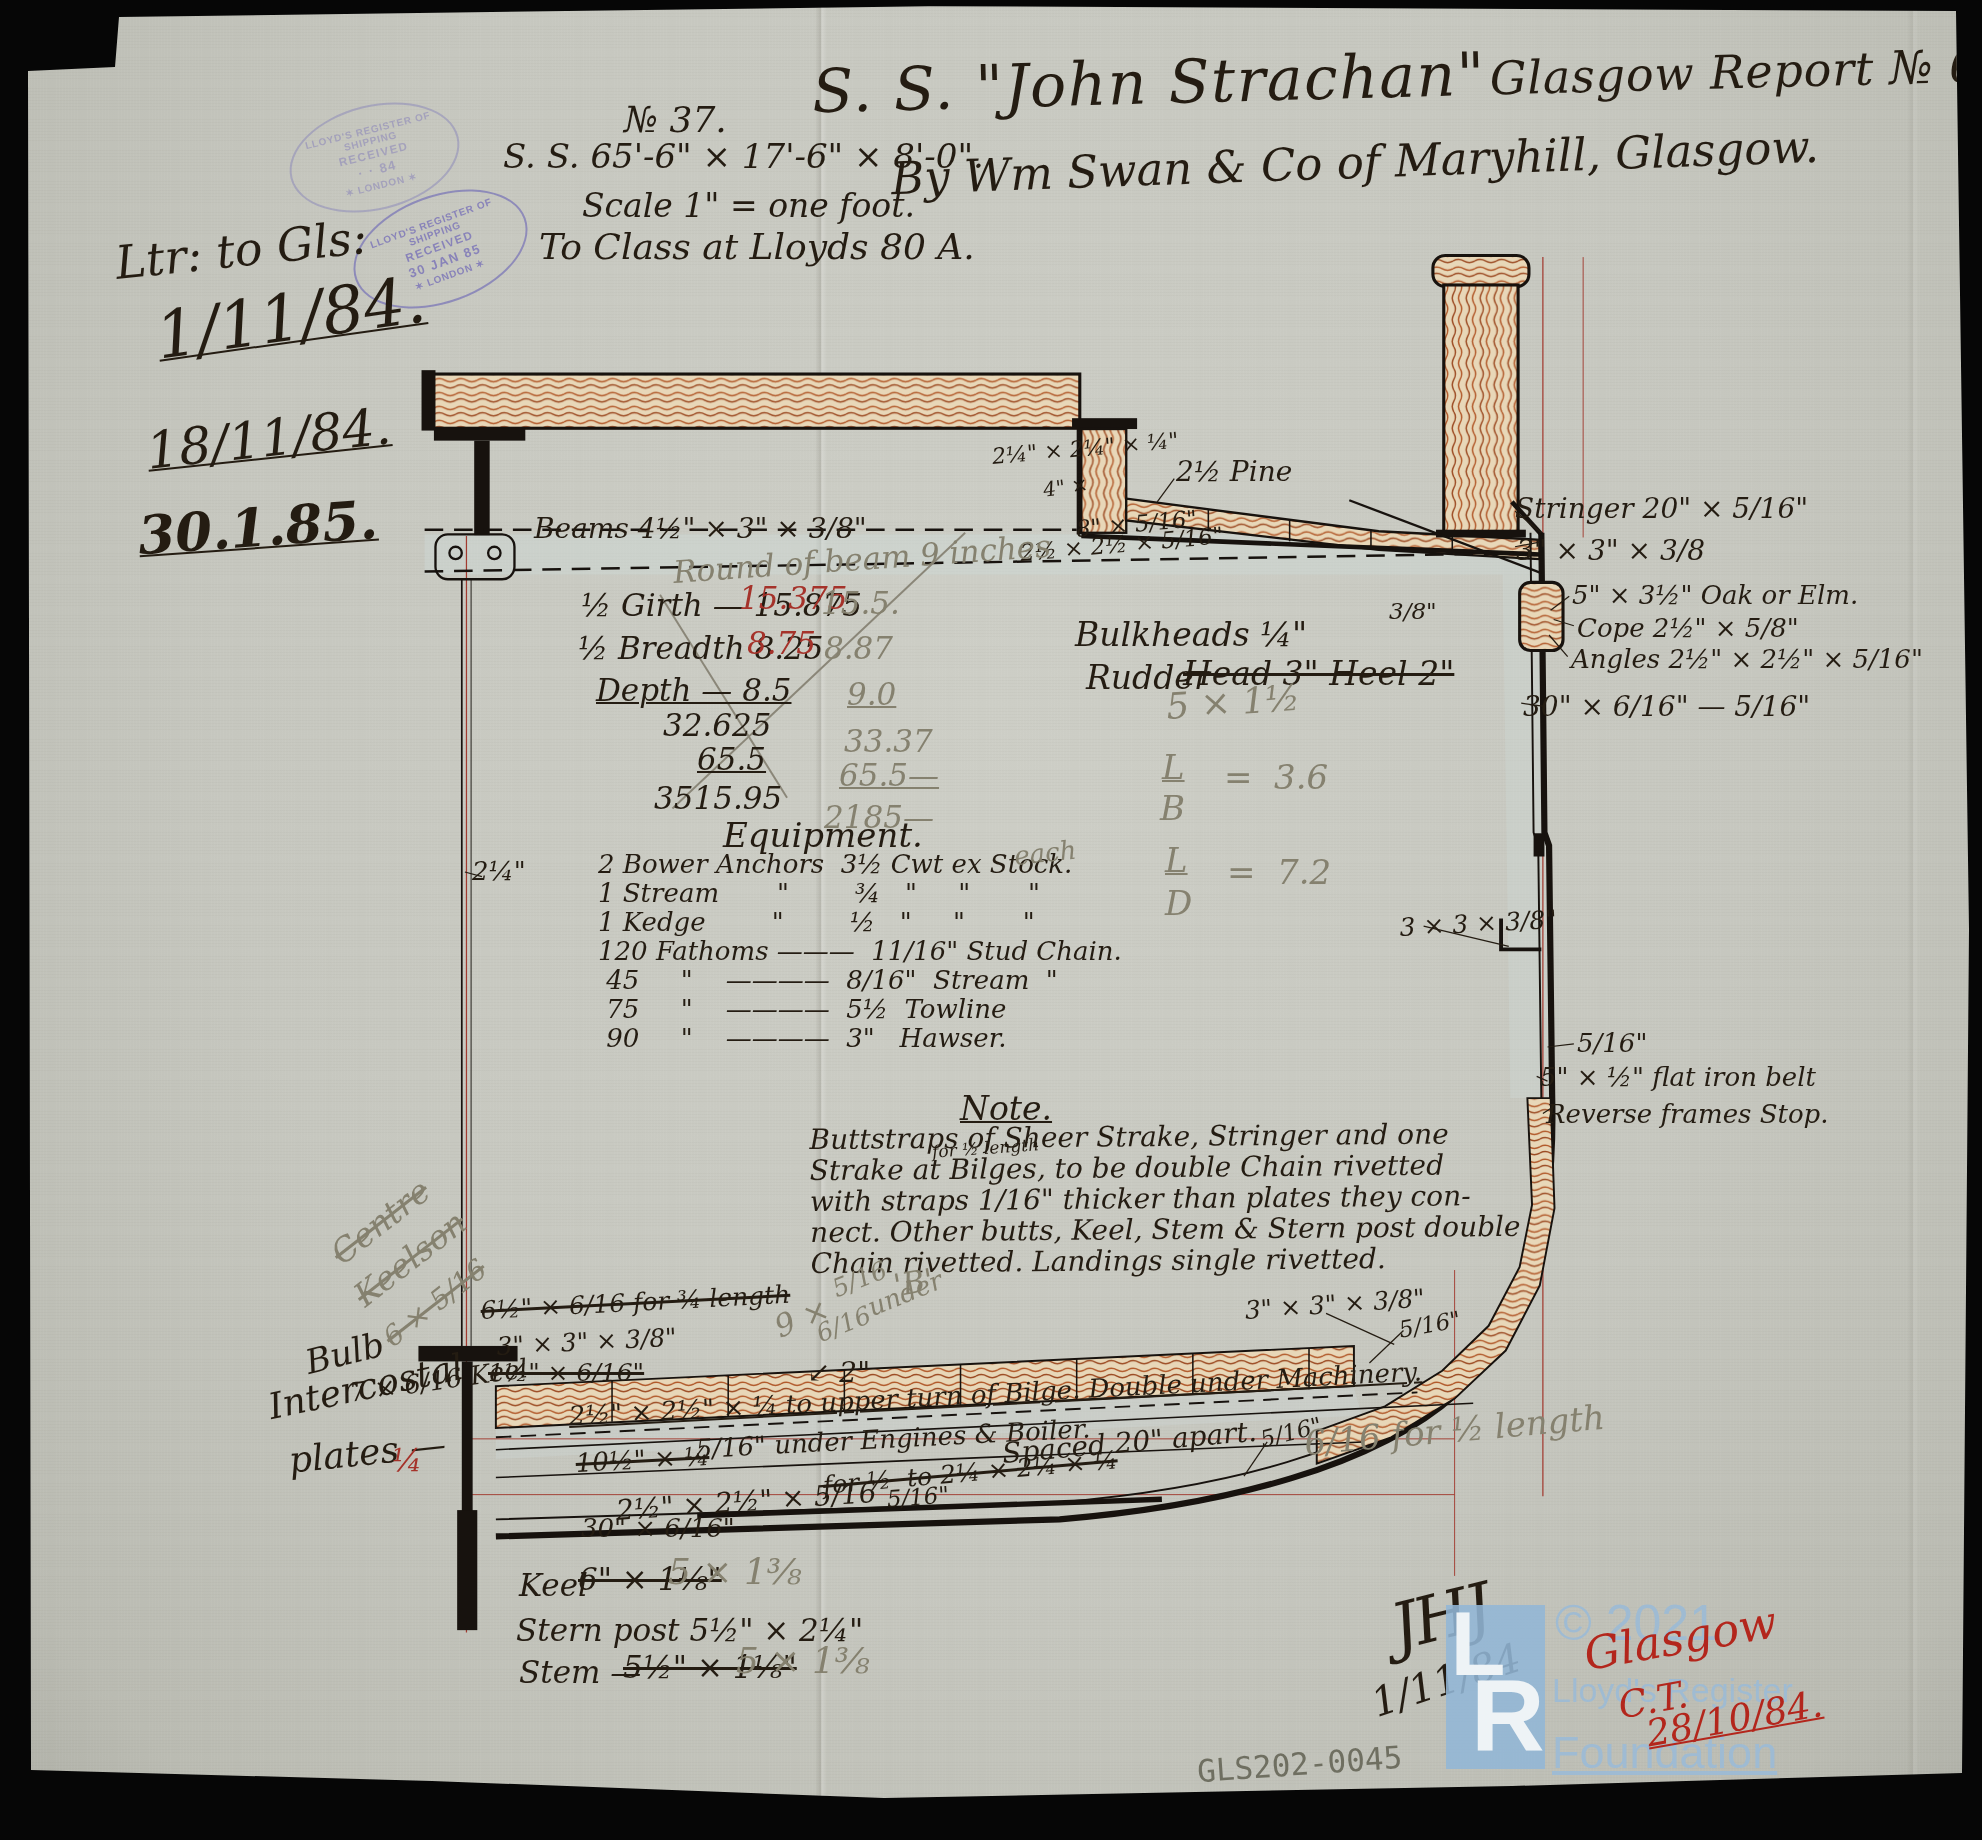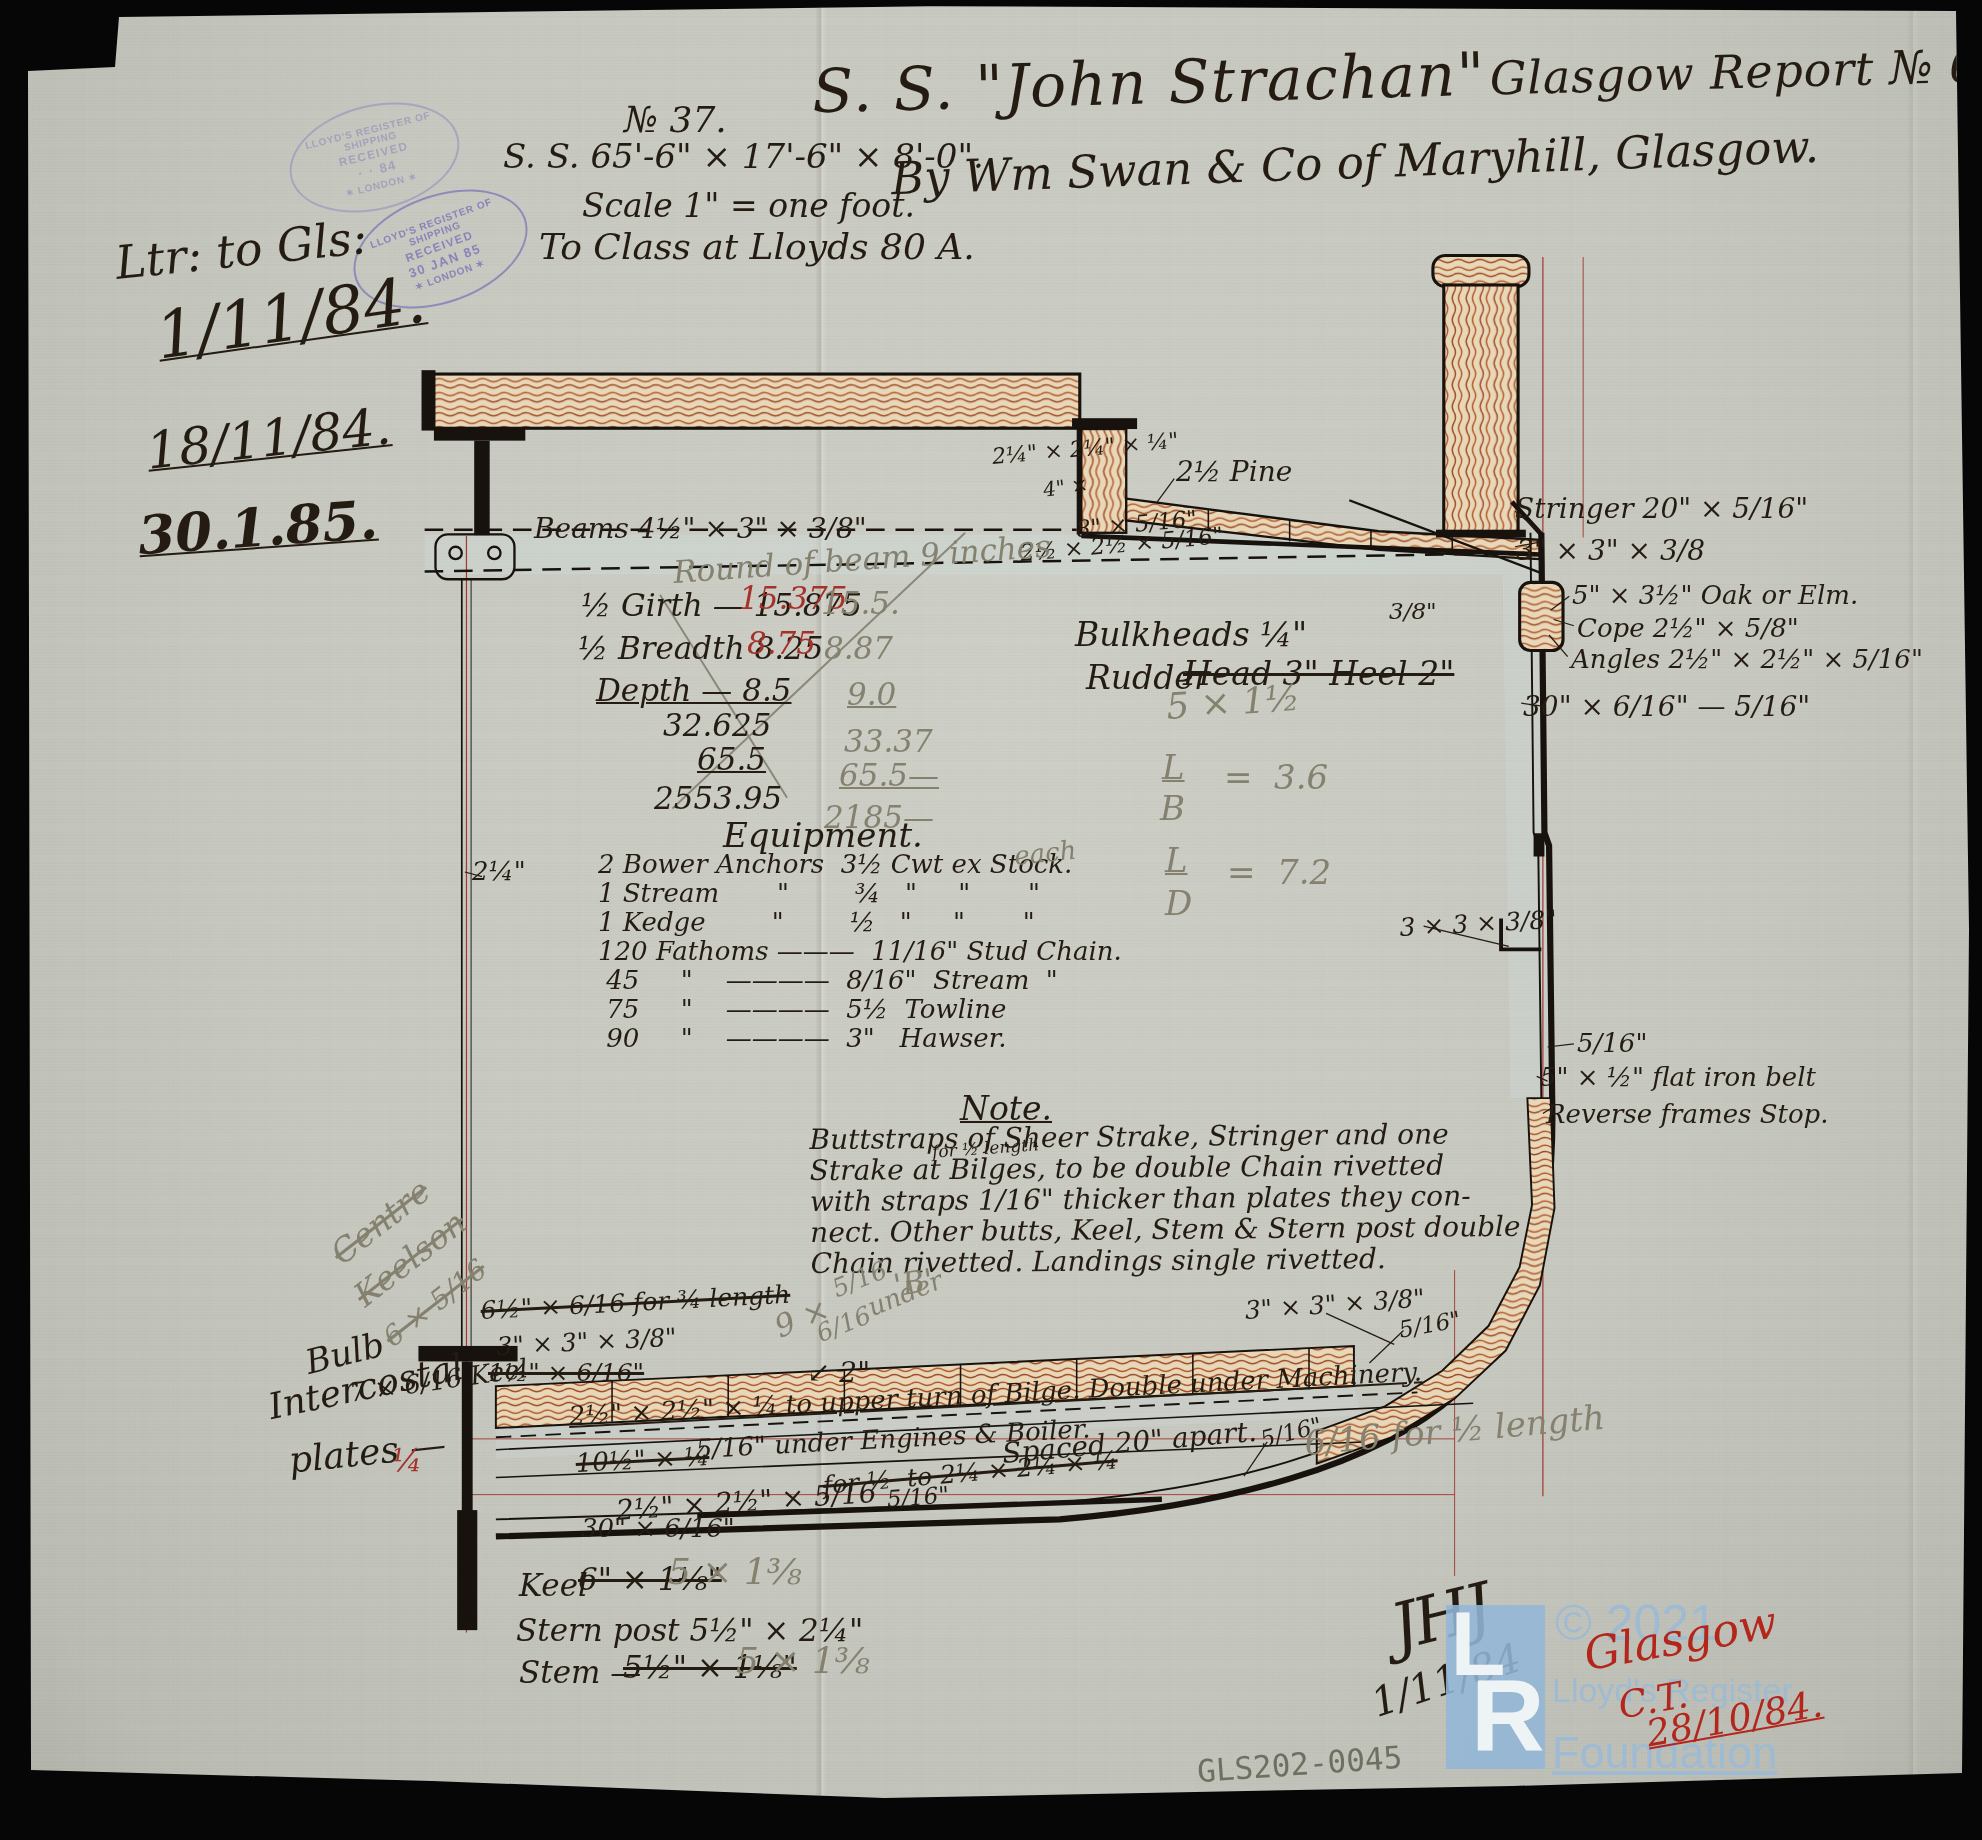--- a/index.html
+++ b/index.html
@@ -232,21 +232,21 @@
         <span class="anno pencil" style="left: 672px; top: 556px; font-size: 31px; transform: rotate(-4deg);">Round of beam 9 inches</span>
         <span class="anno ink" style="left: 581px; top: 589px; font-size: 31px;">½ Girth — 15.875</span>
         <span class="anno red" style="left: 739px; top: 582px; font-size: 31px;">15.375</span>
         <span class="anno pencil" style="left: 821px; top: 587px; font-size: 31px;">15.5.</span>
         <span class="anno ink" style="left: 578px; top: 632px; font-size: 31px;">½ Breadth 8.25</span>
         <span class="anno red" style="left: 747px; top: 627px; font-size: 31px;">8.75</span>
         <span class="anno pencil" style="left: 824px; top: 632px; font-size: 31px;">8.87</span>
         <span class="anno ink u" style="left: 596px; top: 674px; font-size: 31px;">Depth — 8.5</span>
         <span class="anno ink" style="left: 663px; top: 709px; font-size: 31px;">32.625</span>
         <span class="anno ink u" style="left: 697px; top: 743px; font-size: 31px;">65.5</span>
-        <span class="anno ink" style="left: 654px; top: 782px; font-size: 31px;">2553.95</span>
+        <span class="anno ink" style="left: 654px; top: 782px; font-size: 31px;">3515.95</span>
         <span class="anno pencil u" style="left: 847px; top: 678px; font-size: 31px;">9.0</span>
         <span class="anno pencil" style="left: 844px; top: 725px; font-size: 31px;">33.37</span>
         <span class="anno pencil u" style="left: 839px; top: 759px; font-size: 31px;">65.5—</span>
         <span class="anno pencil" style="left: 824px; top: 801px; font-size: 31px;">2185—</span>
         <span class="anno ink" style="left: 1075px; top: 618px; font-size: 33px;">Bulkheads ¼"</span>
         <span class="anno ink" style="left: 1086px; top: 661px; font-size: 33px; text-align: right;">Rudder</span>
         <span class="anno ink k" style="left: 1183px; top: 657px; font-size: 33px;">Head 3" Heel 2"</span>
         <span class="anno pencil" style="left: 1165px; top: 688px; font-size: 36px; transform: rotate(-4deg);">5 × 1½</span>
         <span class="anno pencil u" style="left: 1162px; top: 750px; font-size: 34px;">L</span>
         <span class="anno pencil" style="left: 1160px; top: 791px; font-size: 34px;">B</span>

